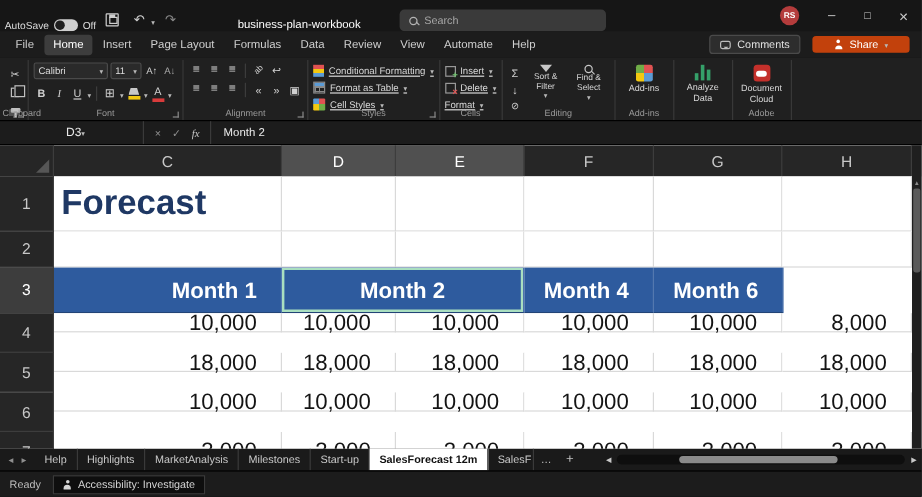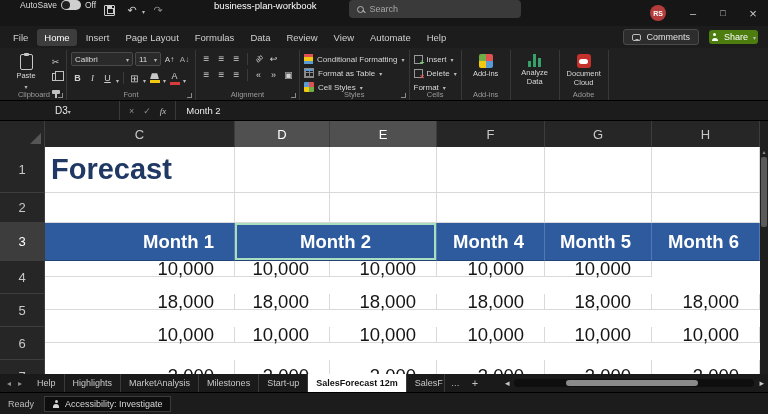--- a/index.html
+++ b/index.html
@@ -1,22 +1,22 @@
 <!DOCTYPE html>
 <html><head>
 <meta charset="utf-8">
 <style>
   *{box-sizing:border-box;margin:0;padding:0;}
   html,body{width:768px;height:414px;overflow:hidden;background:#101010;
     font-family:"Liberation Sans",sans-serif;}
   .app{position:relative;width:768px;height:414px;background:#161616;}
 
   
-  .titlebar{position:absolute;top:0;left:0;right:0;height:26px;display:flex;align-items:flex-start;
-    padding-left:20px;color:#e6e6e6;background:#161616;}
+  .titlebar{position:absolute;top:0;left:0;right:0;height:26px;display:flex;align-items:flex-end;
+    padding-left:4px;color:#e6e6e6;background:#161616;}
   .autosave{display:flex;align-items:center;gap:4px;font-size:8.5px;color:#dcdcdc;}
   .toggle{width:20px;height:10px;border-radius:5px;background:#cfcfcf;position:relative;}
   .toggle .knob{position:absolute;left:1px;top:1px;width:8px;height:8px;border-radius:50%;background:#1f1f1f;}
   .tbbtn{width:20px;height:20px;margin-left:3px;display:flex;align-items:center;justify-content:center;
     color:#cfcfcf;font-size:11px;}
   .save-glyph{width:11px;height:11px;border:1px solid #cfcfcf;border-radius:1px;position:relative;display:inline-block;}
   .save-glyph::before{content:"";position:absolute;top:0;left:2px;width:5px;height:3px;background:#cfcfcf;}
   .save-glyph::after{content:"";position:absolute;bottom:1px;left:2px;width:5px;height:4px;border:1px solid #cfcfcf;}
   .i-undo::after{content:"↶";} .i-redo::after{content:"↷";color:#8a8a8a;}
   .i-caret::after{content:"▾";font-size:6px;color:#b9b9b9;}
@@ -37,22 +37,22 @@
 
   
   .menubar{position:absolute;top:26px;left:0;right:0;height:22px;display:flex;align-items:center;
     background:#1c1c1c;font-size:9.5px;color:#cfcfcf;padding:0 6px;gap:2px;}
   .menu-item{padding:3px 7px;border-radius:3px;white-space:nowrap;}
   .menu-item.active{background:#3d3d3d;color:#ffffff;}
   .comments-chip{margin-left:auto;display:flex;align-items:center;gap:5px;background:#2d2d2d;
     border:1px solid #4a4a4a;border-radius:3px;padding:2px 8px;color:#e0e0e0;font-size:9px;}
   .bubble-glyph{width:9px;height:7px;border:1px solid #bbbbbb;border-radius:2px;position:relative;flex:none;}
   .bubble-glyph::after{content:"";position:absolute;left:2px;bottom:-3px;border:2px solid transparent;border-top-color:#bbbbbb;}
-  .share-chip{display:flex;align-items:center;gap:5px;background:#4d7c0f;color:#ffffff;border-radius:3px;
-    padding:2px 2px;margin:0 4px 0 8px;font-size:9px;}
+  .share-chip{display:flex;align-items:center;gap:5px;background:#c2410c;color:#ffffff;border-radius:3px;
+    padding:2px 18px;margin:0 4px 0 8px;font-size:9px;}
   .person-glyph{width:8px;height:8px;position:relative;flex:none;}
   .person-glyph::before{content:"";position:absolute;top:0;left:2.5px;width:3px;height:3px;border-radius:50%;background:#fff;}
   .person-glyph::after{content:"";position:absolute;bottom:0;left:1px;width:6px;height:3.5px;
     border-radius:3px 3px 0 0;background:#fff;}
 
   
   .ribbon{position:absolute;top:48px;left:0;right:0;height:52px;background:#202020;display:flex;
     padding:2px 2px 0 2px;color:#d8d8d8;overflow:hidden;}
   .rgroup{position:relative;height:100%;border-right:1px solid #383838;padding:2px 4px 11px 4px;
     display:flex;gap:3px;align-items:flex-start;flex:none;}
@@ -87,21 +87,21 @@
   .i-fontA::after{content:"A";font-size:9px;}
   .i-fontup::after{content:"A↑";font-size:8px;} .i-fontdn::after{content:"A↓";font-size:8px;color:#a8a8a8;}
   .i-align::after{content:"≡";font-size:10px;}
   .i-orient::after{content:"ab";display:inline-block;transform:rotate(-45deg);font-size:7px;}
   .i-wrap::after{content:"↩";font-size:9px;}
   .i-indl::after{content:"«";} .i-indr::after{content:"»";}
   .i-merge::after{content:"▣";font-size:9px;}
   .i-dollar::after{content:"$";} .i-percent::after{content:"%";} .i-comma::after{content:",";font-weight:700;}
   .i-dec0::after{content:"←.0";font-size:6px;} .i-dec00::after{content:".00→";font-size:6px;}
   .stylecol{display:flex;flex-direction:column;gap:2px;padding-top:1px;}
-  .stylerow{display:flex;align-items:center;gap:4px;font-size:8px;height:12px;white-space:nowrap;color:#d8d8d8;}
+  .stylerow{display:flex;align-items:center;gap:4px;font-size:8px;height:12px;white-space:nowrap;color:#d8d8d8;text-decoration:underline;}
   .cf-glyph{width:9px;height:10px;flex:none;background:linear-gradient(180deg,#e05252 0 33%,#f2c811 33% 66%,#5b9bd5 66%);}
   .fat-glyph{width:10px;height:10px;flex:none;border:1px solid #8a8a8a;
     background:linear-gradient(#5b9bd5 0 2.5px,transparent 2.5px),
     repeating-linear-gradient(0deg,#8a8a8a 0 1px,transparent 1px 4px),
     repeating-linear-gradient(90deg,#8a8a8a 0 1px,transparent 1px 4px);}
   .cs-glyph{width:10px;height:10px;flex:none;border-radius:1px;
     background:conic-gradient(#e05252 0 25%,#70ad47 0 50%,#f2c811 0 75%,#5b9bd5 0);}
   .box-glyph{width:9px;height:9px;flex:none;border:1px solid #999;position:relative;}
   .box-glyph.plus::after{content:"+";position:absolute;right:-3px;bottom:-4px;color:#70c56f;font-size:8px;font-weight:bold;}
   .box-glyph.cross::after{content:"×";position:absolute;right:-3px;bottom:-4px;color:#e05252;font-size:8px;font-weight:bold;}
@@ -244,25 +244,20 @@
     <span class="share-chip">
       <span class="person-glyph"></span>
       <span>Share</span>
       <span class="i-caret"></span>
     </span>
   </div>
 
   <div class="ribbon">
 
     <div class="rgroup">
-      <div class="bigbtn">
-        <span class="clipboard-icon"></span>
-        <span>Paste</span>
-        <span class="i-caret"></span>
-      </div>
       <div class="clip-col">
         <span class="sbtn i-cut"></span>
         <span class="sbtn">
             <span class="copy-glyph"></span>
           </span>
         <span class="sbtn">
             <span class="brush-glyph"></span>
           </span>
       </div>
       <span class="rgroup-label">Clipboard</span>
@@ -372,20 +367,40 @@
         </span>
         <span class="stylerow">
 
           <span>Format</span>
           <span class="i-caret"></span>
         </span>
       </div>
       <span class="rgroup-label">Cells</span>
     </div>
 
+    <div class="rgroup">
+      <div class="edit-wrap">
+        <div class="edit-mini">
+          <span class="sbtn i-sigma"></span>
+          <span class="sbtn i-filldown"></span>
+          <span class="sbtn i-clear"></span>
+        </div>
+        <div class="edit-btn">
+          <span class="funnel-glyph"></span>
+          <span>Sort &amp; Filter</span>
+          <span class="i-caret"></span>
+        </div>
+        <div class="edit-btn">
+          <span class="mag-glyph"></span>
+          <span>Find &amp; Select</span>
+          <span class="i-caret"></span>
+        </div>
+      </div>
+      <span class="rgroup-label">Editing</span>
+    </div>
 
     <div class="rgroup">
       <div class="bigbtn">
         <span class="addins-glyph"></span>
         <span>Add-ins</span>
       </div>
       <span class="rgroup-label">Add-ins</span>
     </div>
 
     <div class="rgroup">
@@ -449,31 +464,31 @@
       <div class="cell wF"></div>
       <div class="cell wG"></div>
       <div class="cell wH"></div>
     </div>
 
     <div class="grid-row r3">
       <div class="rowhead sel">3</div>
       <div class="cell wC blue-cell">Month 1</div>
       <div class="cell wDE blue-cell month-center active-sel">Month 2</div>
       <div class="cell wF blue-cell">Month 4</div>
-      <div class="cell wG blue-cell">Month 5</div>
       <div class="cell wH blue-cell">Month 6</div>
     </div>
 
     <div class="grid-row rdata">
       <div class="rowhead">4</div>
       <div class="cell wC">10,000</div>
       <div class="cell wD">10,000</div>
       <div class="cell wE">10,000</div>
       <div class="cell wF">10,000</div>
       <div class="cell wG">10,000</div>
+      <div class="cell wH">8,000</div>
     </div>
 
     <div class="grid-row rdata">
       <div class="rowhead">5</div>
       <div class="cell wC">18,000</div>
       <div class="cell wD">18,000</div>
       <div class="cell wE">18,000</div>
       <div class="cell wF">18,000</div>
       <div class="cell wG">18,000</div>
       <div class="cell wH">18,000</div>

